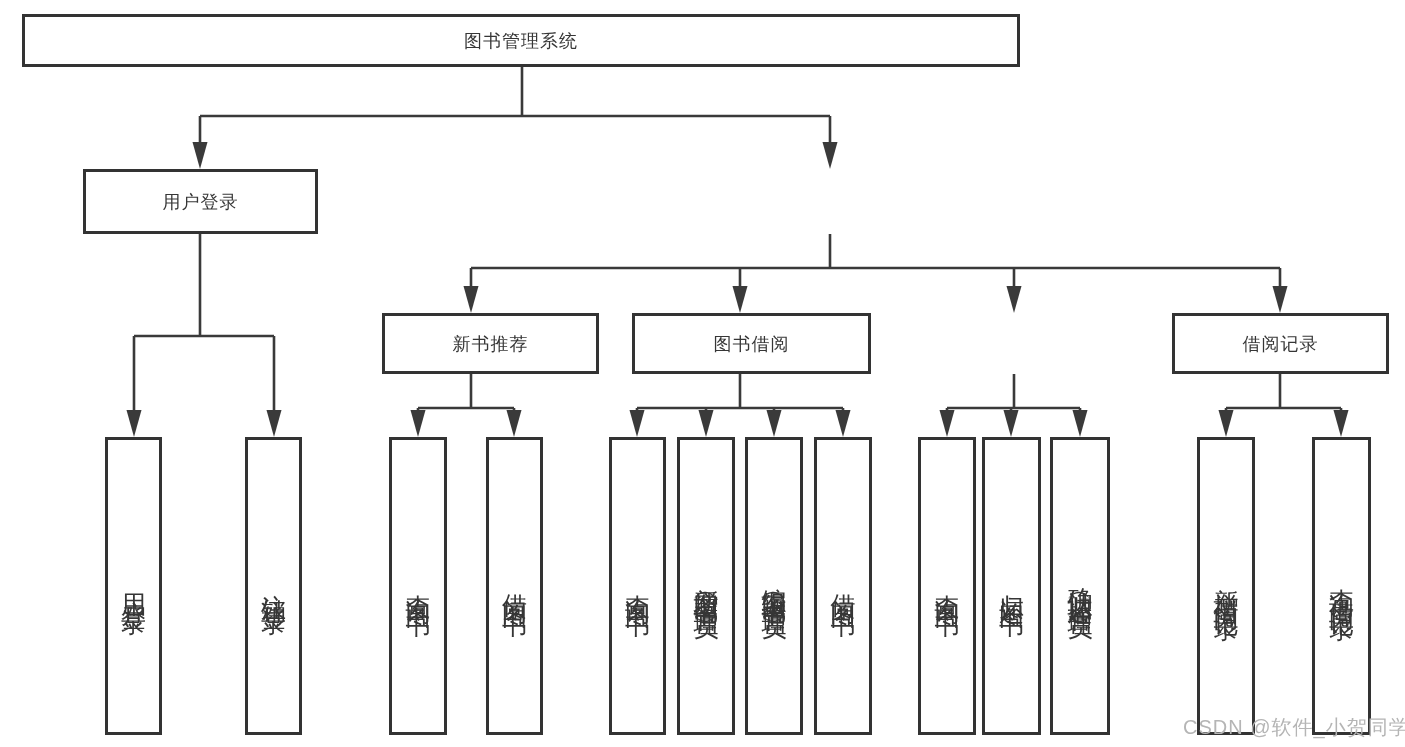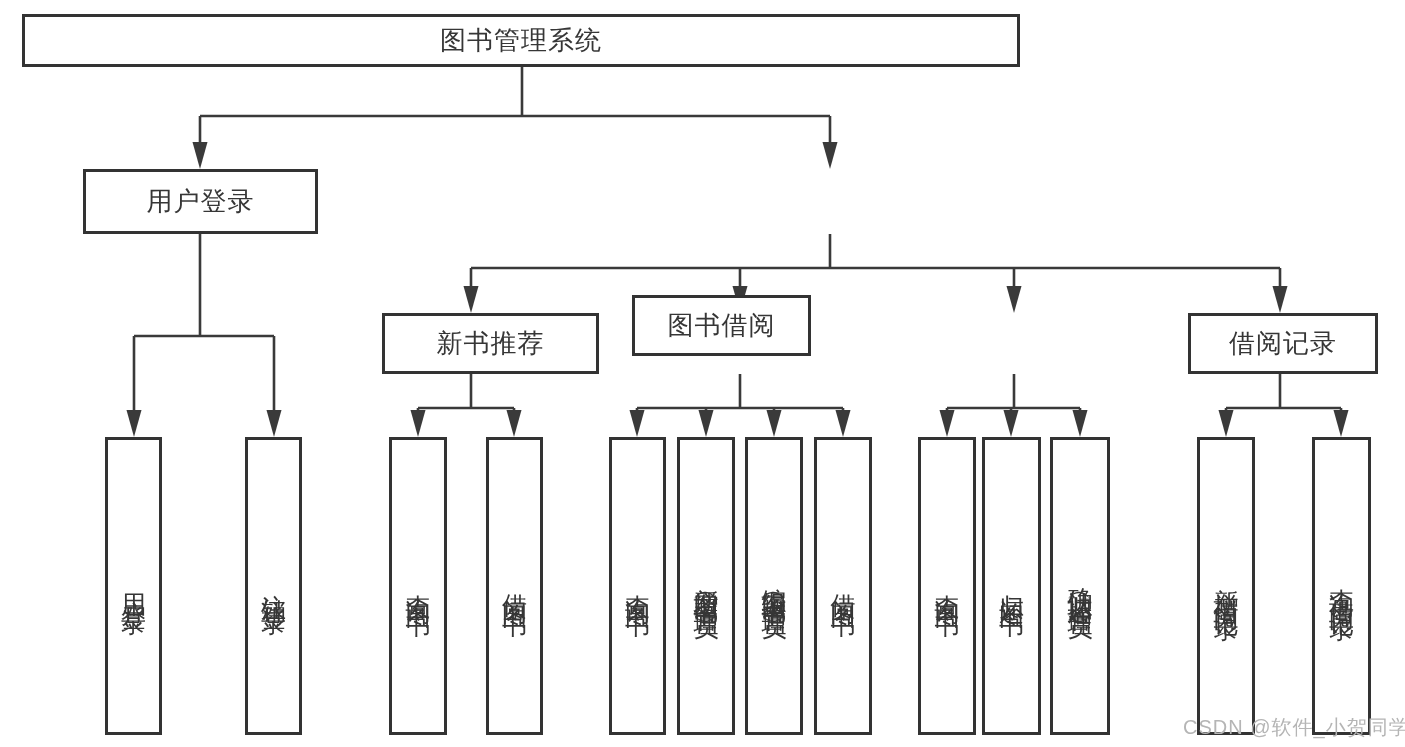--- a/index.html
+++ b/index.html
@@ -20,21 +20,21 @@
   }
   .connectors{position:absolute;left:0;top:0;width:1405px;height:747px;}
   .connectors path{stroke:var(--line-color);stroke-width:2.6;fill:none;}
   .connectors polygon{fill:var(--line-color);stroke:none;}
   .node{
     position:absolute;
     box-sizing:border-box;
     border:3px solid var(--box-border);
     background:var(--bg-color);
     display:flex;align-items:center;justify-content:center;
-    font-size:26px;
+    font-size:18px;
     letter-spacing:1px;
     white-space:nowrap;
   }
   .leaf{font-size:25px;}
   .vtext{
     writing-mode:vertical-lr;
     text-orientation:mixed;
     letter-spacing:6px;
     line-height:1;
     white-space:nowrap;
@@ -87,22 +87,22 @@
     <path d="M1280 374 V408 M1226 408 H1341 M1226 408 V420 M1341 408 V420"></path>
     <polygon points="1218.5,410 1233.5,410 1226,437"></polygon>
     <polygon points="1333.5,410 1348.5,410 1341,437"></polygon>
   </svg>
 
   <div class="node" style="left:22px;top:14px;width:998px;height:53px;">图书管理系统</div>
 
   <div class="node" style="left:83px;top:169px;width:235px;height:65px;">用户登录</div>
 
   <div class="node" style="left:382px;top:313px;width:217px;height:61px;">新书推荐</div>
-  <div class="node" style="left:632px;top:295px;width:179px;height:61px;">图书借阅</div>
-  <div class="node" style="left:1172px;top:313px;width:190px;height:61px;margin-left:16px;">借阅记录</div>
+  <div class="node" style="left:632px;top:313px;width:239px;height:61px;">图书借阅</div>
+  <div class="node" style="left:1172px;top:313px;width:217px;height:61px;">借阅记录</div>
 
   <div class="node leaf" style="left:105px;top:437px;width:57px;height:298px;">
     <span class="vtext">用户登录</span>
   </div>
   <div class="node leaf" style="left:245px;top:437px;width:57px;height:298px;">
     <span class="vtext">注销登录</span>
   </div>
 
   <div class="node leaf" style="left:389px;top:437px;width:58px;height:298px;">
     <span class="vtext">查询图书</span>

